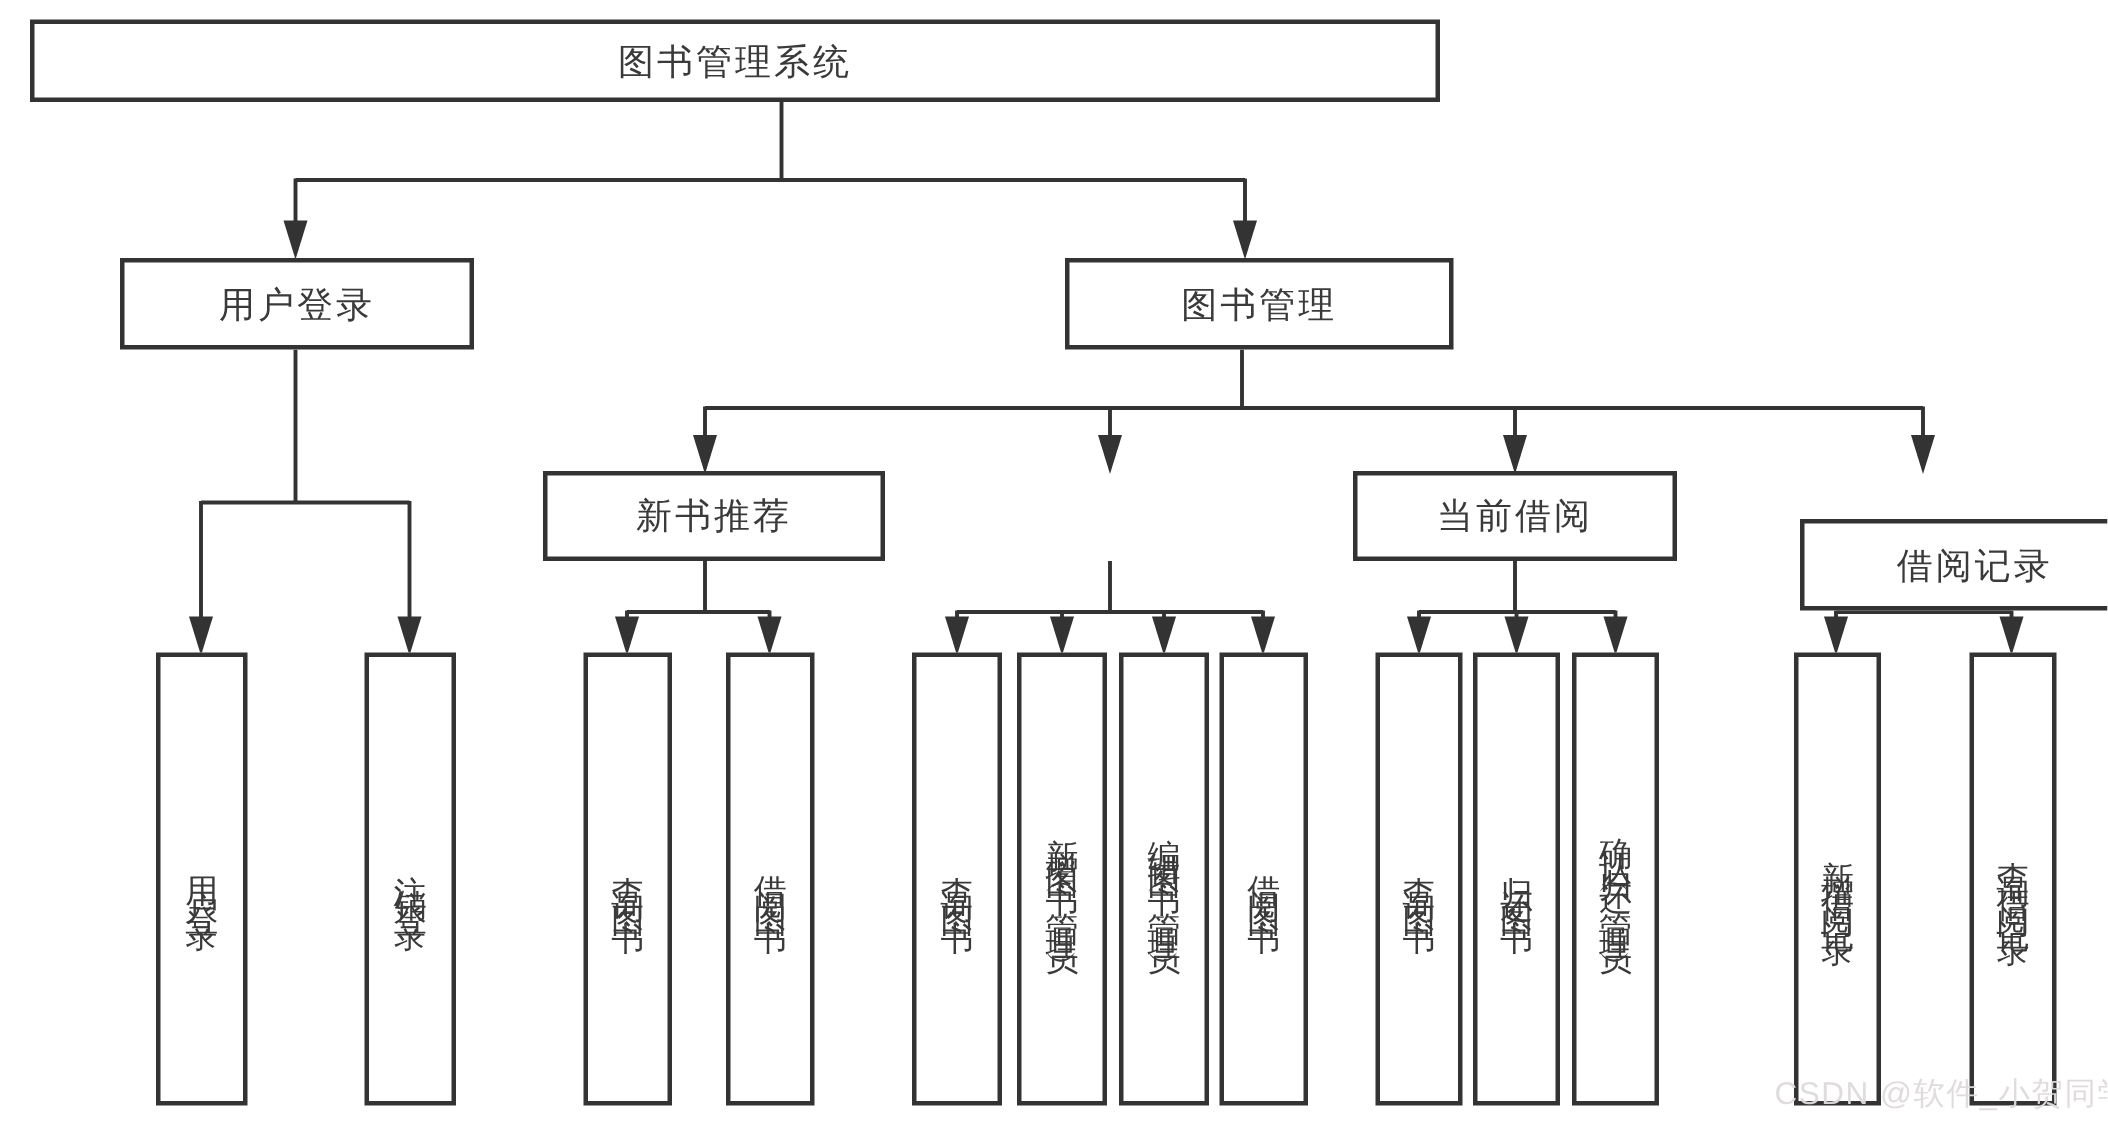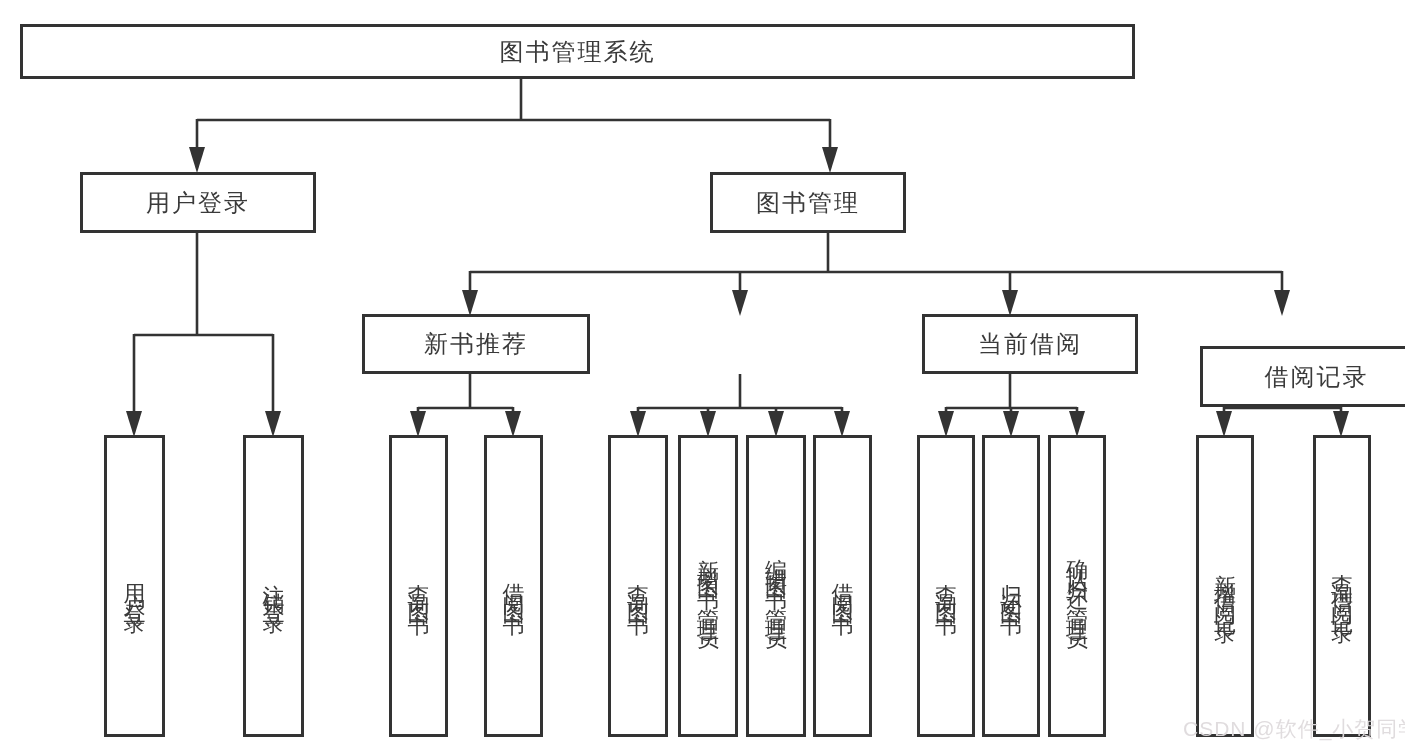--- a/index.html
+++ b/index.html
@@ -97,35 +97,35 @@
 
       <polygon points="946,437 938,411 954,411"></polygon>
       <polygon points="1011,437 1003,411 1019,411"></polygon>
       <polygon points="1077,437 1069,411 1085,411"></polygon>
 
       <polygon points="1224,437 1216,411 1232,411"></polygon>
       <polygon points="1341,437 1333,411 1349,411"></polygon>
     </g>
   </svg>
 
-  <div class="node" style="left:20px;top:24px;width:1115px;height:55px;">
+  <div class="node" style="left:20px;top:13px;width:940px;height:55px;">
     <span>图书管理系统</span>
   </div>
 
   <div class="node" style="left:80px;top:172px;width:236px;height:61px;">
     <span>用户登录</span>
   </div>
-  <div class="node" style="left:710px;top:172px;width:196px;height:61px;">
+  <div class="node" style="left:710px;top:172px;width:259px;height:61px;">
     <span>图书管理</span>
   </div>
 
   <div class="node" style="left:362px;top:314px;width:228px;height:60px;">
     <span>新书推荐</span>
   </div>
-  <div class="node" style="left:902px;top:314px;width:216px;height:60px;margin-left:20px;">
+  <div class="node" style="left:902px;top:314px;width:216px;height:60px;">
     <span>当前借阅</span>
   </div>
   <div class="node" style="left:1200px;top:314px;width:233px;height:61px;margin-top:32px;">
     <span>借阅记录</span>
   </div>
 
   <div class="leaf" style="left:104px;top:435px;width:61px;height:302px;">
     <span>用户登录</span>
   </div>
   <div class="leaf" style="left:243px;top:435px;width:61px;height:302px;">

